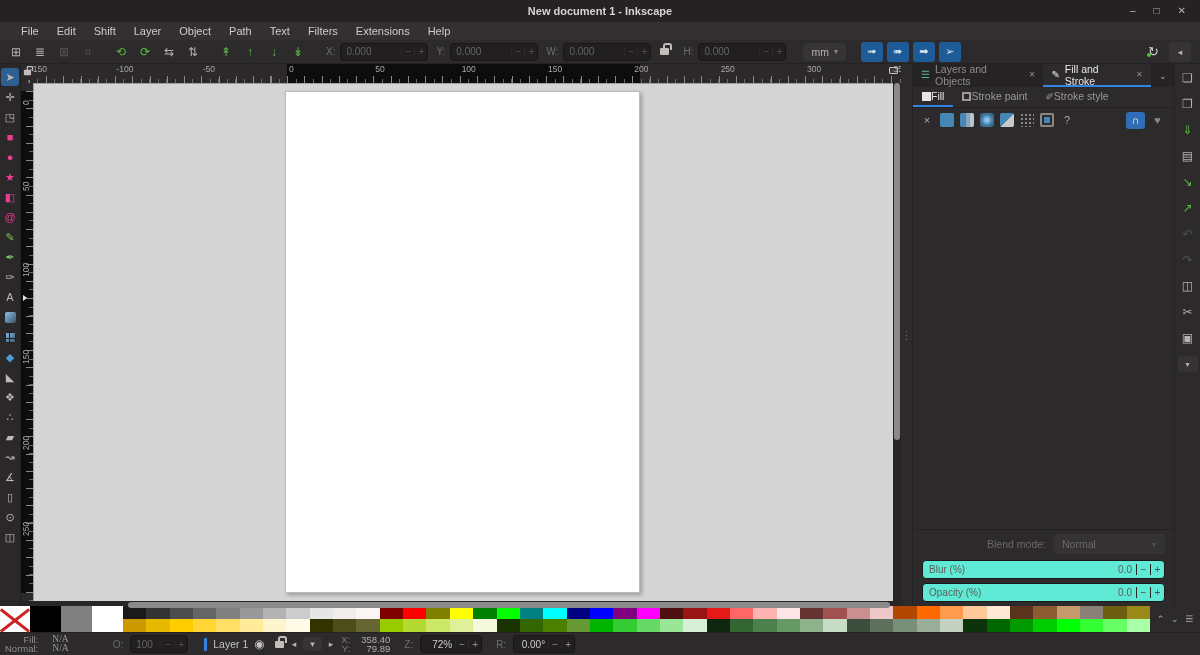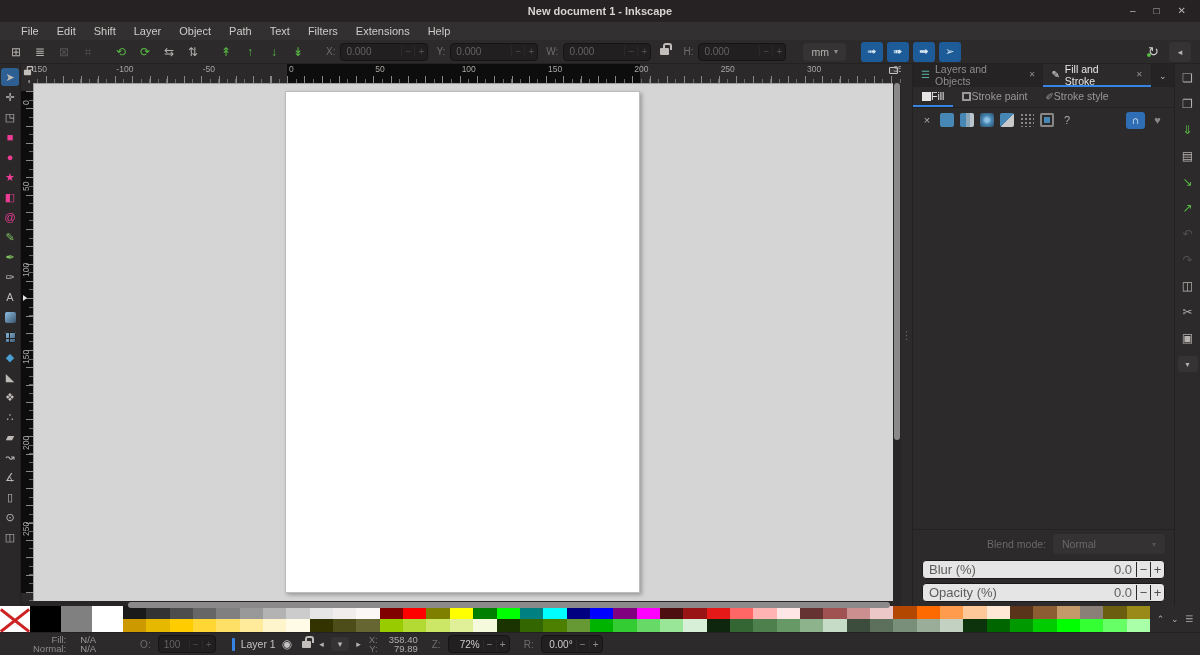--- a/index.html
+++ b/index.html
@@ -151,22 +151,22 @@
 
   .no-objects { padding:4px 9px; font-size:10.5px; color:#8f8d8b; }
   .panel-body { flex:1; border-bottom:1px solid #232122; }
 
   .blend-row { height:28px; display:flex; align-items:center; justify-content:flex-end;
                gap:7px; padding:0 9px; }
   .dim-label { color:#6b6967; font-size:10.5px; }
   .dd { width:112px; height:20px; background:#343233; border-radius:4px; display:flex;
         align-items:center; justify-content:space-between; padding:0 9px; color:#6b6967; font-size:10.5px; }
   .dd::after { content:"▾"; font-size:8px; color:#555253; }
-  .slider-row { height:19px; margin:2px 9px; background:#e5e5e5; border:1px solid #1a1819;
-                border-radius:4px; display:flex; align-items:center; font-size:13px; color:#5f5d5b; }
+  .slider-row { height:19px; margin:2px 9px; background:#5eead4; border:1px solid #1a1819;
+                border-radius:4px; display:flex; align-items:center; font-size:10px; color:#5f5d5b; }
   .slider-row .sl-label { flex:1; padding-left:6px; }
   .slider-row .sl-val { width:28px; text-align:right; padding-right:4px; }
   .slider-row .sl-btn { width:14px; text-align:center; color:#504e4f; border-left:1px solid #2a2829; }
 
   
   .commandbar { width:26px; background:#2c2a2b; border-left:1px solid #232122;
                 display:flex; flex-direction:column; align-items:center; padding-top:6px; gap:10px; }
   .cmd { width:18px; height:16px; background:none; border:none; color:#b6b2b0; font-size:12px;
          display:flex; align-items:center; justify-content:center; padding:0; }
   .cmd.dis { color:#525051; }
@@ -185,23 +185,23 @@
   .mini-row { flex:1; display:flex; }
   .mini { flex:1; min-width:0; }
   .palette-controls { width:50px; background:#2c2a2b; display:flex; align-items:center;
                       justify-content:space-evenly; }
   .palette-controls span { color:#b6b2b0; font-size:9px; }
 
   
   .statusbar { height:23px; background:#2c2a2b; border-top:1px solid #232122;
                display:flex; align-items:center; padding:0 5px; gap:8px; font-size:10px; }
   .fs-block { display:grid; grid-template-columns:auto auto; column-gap:14px; line-height:9px;
-              font-size:9.5px;margin-left:28px; }
+              font-size:9.5px; }
   .fs-block .lbl { color:#8f8d8b; text-align:right; }
-  .fs-block .val { color:#9c9a98; }
+  .fs-block .val { color:#9c9a98;font-family:Liberation Serif, serif; }
   .o-group { display:flex; align-items:center; gap:4px; margin-left:30px; }
   .o-group .spin { width:58px; }
   .layer-chip { display:flex; align-items:center; gap:6px; margin-left:8px; }
   .layer-bar { width:3px; height:13px; background:#3584e4; border-radius:1px; }
   .layer-label { color:#c4c2c0; font-size:10.5px; }
   .eye-icon { color:#c4c2c0; font-size:12px; }
   .lock-open { margin-left:4px; }
   .status-msg { flex:1; color:#a09e9c; font-size:10.5px; white-space:nowrap; overflow:hidden;
                 text-overflow:ellipsis; padding-left:6px; }
   .pal-nav { display:flex; align-items:center; gap:7px; }

